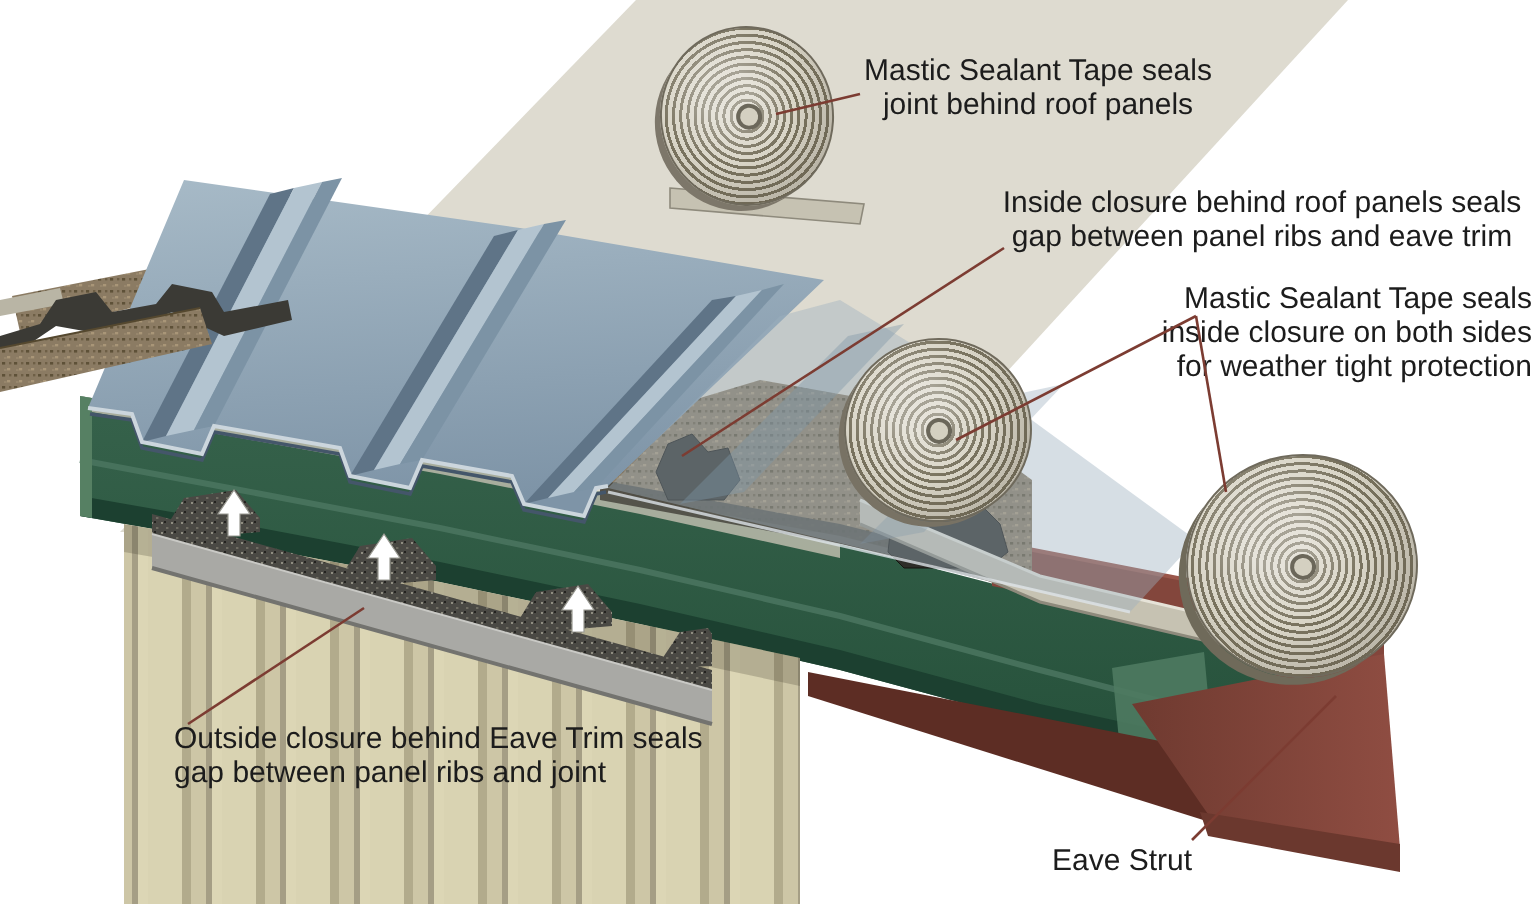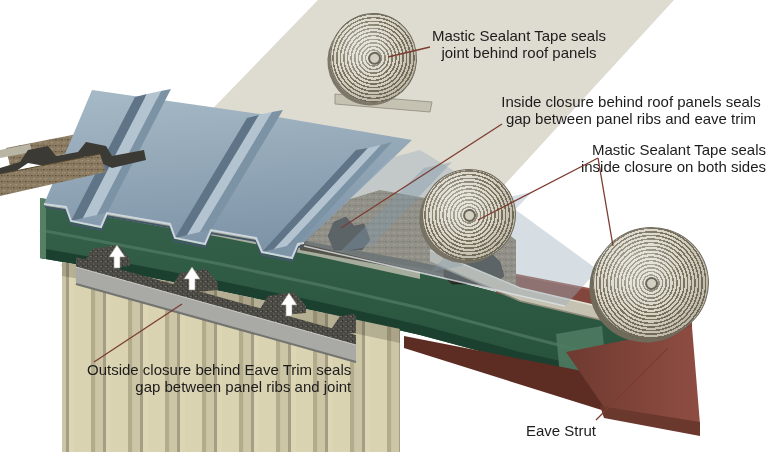--- a/index.html
+++ b/index.html
@@ -17,21 +17,21 @@
           box-shadow:-4px 3px 0 -1px #7d776a;}
   #coil-2{left:422px;top:169px;width:92px;height:90px;transform:rotate(-6deg);
           box-shadow:-4px 3px 0 -1px #787264;}
   #coil-3{left:593px;top:227px;width:114px;height:110px;transform:rotate(-5deg);
           box-shadow:-5px 4px 0 -1px #6f6a5a;}
   .lbl{position:absolute;z-index:3;font-size:15px;line-height:17px;color:#1c1c1c;}
   .lbl div{white-space:nowrap;}
   #t1{left:424px;top:27px;width:190px;text-align:center;}
   #t2{left:488px;top:93px;width:286px;text-align:center;}
   #t3{right:2px;top:141px;text-align:right;}
-  #t4{left:87px;top:361px;text-align:right;}
+  #t4{left:87px;top:361px;text-align:left;}
   #t5{left:526px;top:422px;text-align:right;}
 </style>
 </head>
 <body>
 
 <div id="stage">
 
   <svg id="scene" width="768" height="462" viewBox="0 0 768 462">
     <defs>
       <linearGradient id="sheetGrad" x1="0" y1="0" x2="0.15" y2="1">
@@ -186,20 +186,21 @@
     <div>Mastic Sealant Tape seals</div>
     <div>joint behind roof panels</div>
   </div>
   <div class="lbl" id="t2">
     <div>Inside closure behind roof panels seals</div>
     <div>gap between panel ribs and eave trim</div>
   </div>
   <div class="lbl" id="t3">
     <div>Mastic Sealant Tape seals</div>
     <div>inside closure on both sides</div>
+    <div>for weather tight protection</div>
   </div>
   <div class="lbl" id="t4">
     <div>Outside closure behind Eave Trim seals</div>
     <div>gap between panel ribs and joint</div>
   </div>
   <div class="lbl" id="t5">
     <div>Eave Strut</div>
   </div>
 
 </div>

